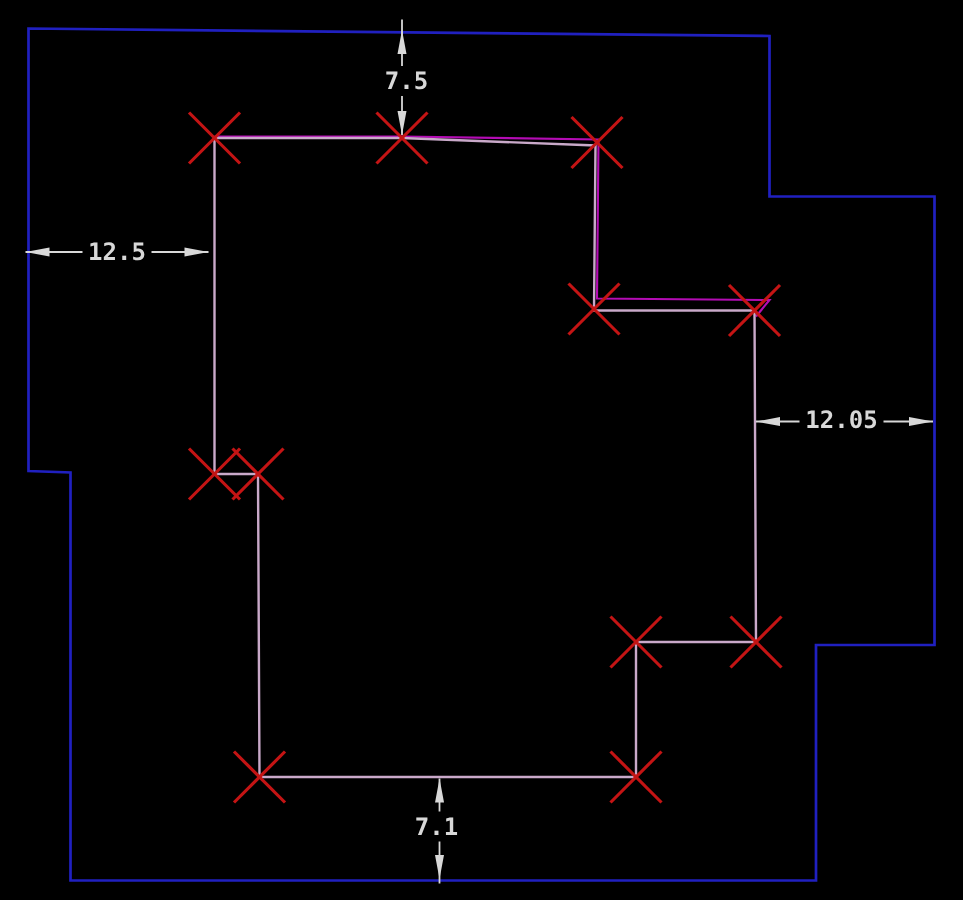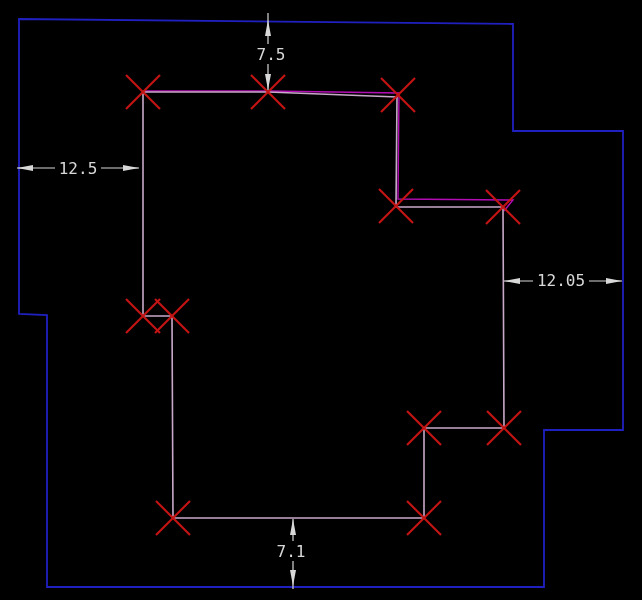--- a/index.html
+++ b/index.html
@@ -7,20 +7,21 @@
     padding: 0;
     background: #000000;
   }
   #viewport {
     position: relative;
     width: 642px;
     height: 600px;
     background: #000000;
     overflow: hidden;
     font-family: "DejaVu Sans Mono", "Liberation Mono", monospace;
+    font-weight: bold;
   }
   #cad-svg {
     display: block;
     width: 642px;
     height: 600px;
   }
   #cad-svg text {
     font-family: "DejaVu Sans Mono", "Liberation Mono", monospace;
   }
 </style>

